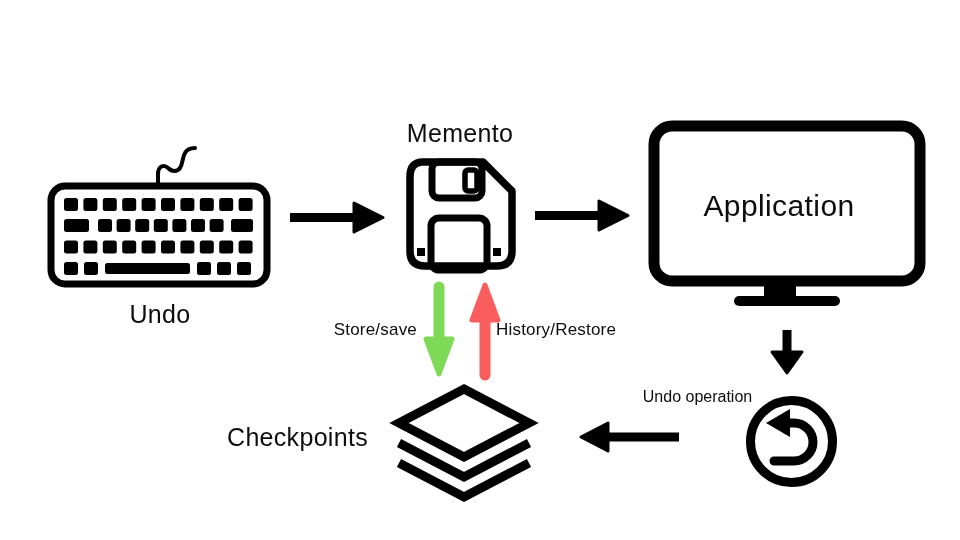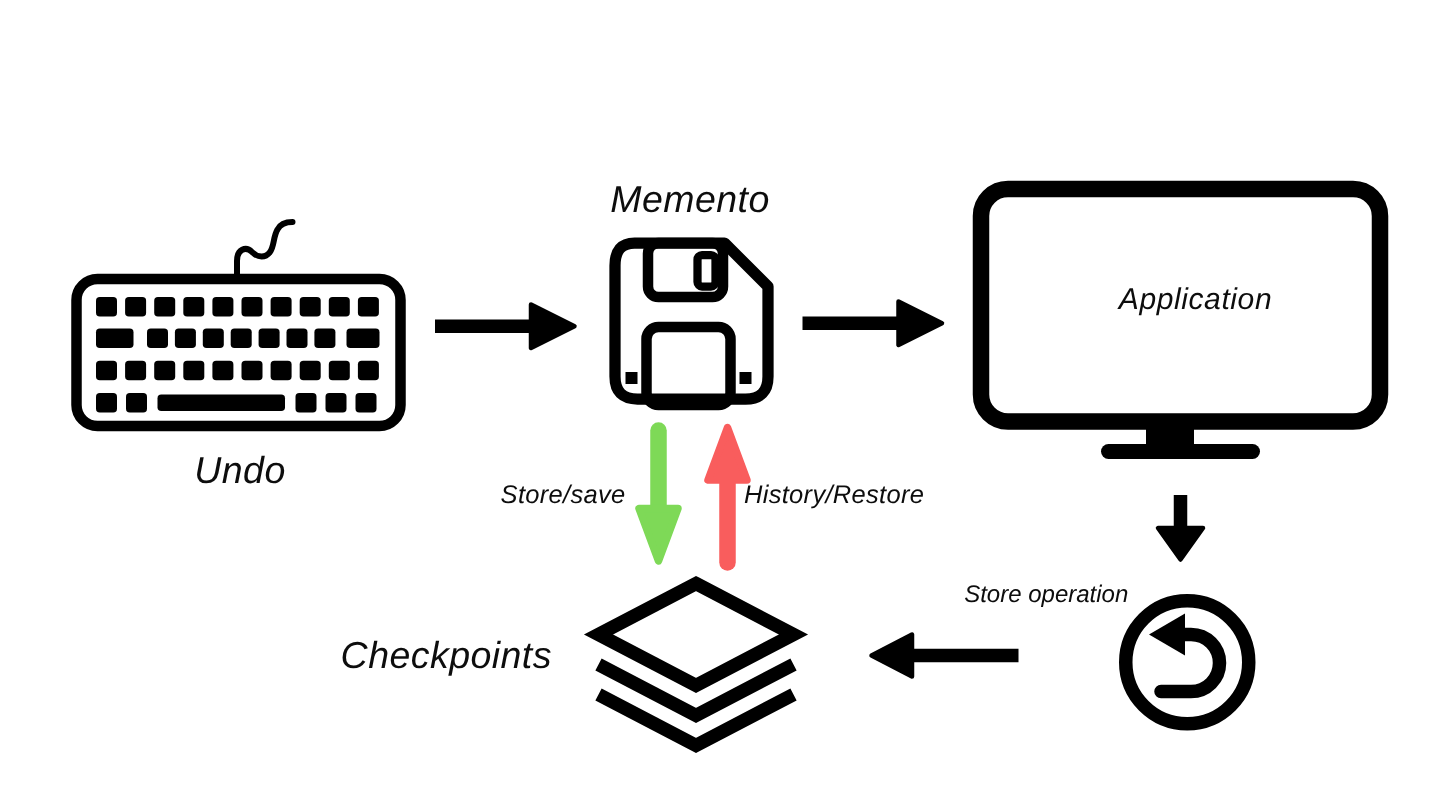--- a/index.html
+++ b/index.html
@@ -1,19 +1,19 @@
 <!DOCTYPE html>
 <html><head>
 <meta charset="utf-8">
 <style>
   html,body{margin:0;padding:0;}
   body{font-family:"Liberation Sans","DejaVu Sans",sans-serif;background:#fff;}
   #canvas{position:relative;width:960px;height:540px;background:#fff;overflow:hidden;}
   .abs{position:absolute;}
-  .label{color:#0d0d0d;font-style:italic;}
+  .label{color:#0d0d0d;}
   .center{text-align:center;}
   .right{text-align:right;}
   .node-label{font-size:25px;letter-spacing:.3px;}
   .edge-label{font-size:17px;letter-spacing:.2px;}
   svg{display:block;overflow:visible;}
   .ink-stroke{stroke:#000;fill:none;}
   .ink-fill{fill:#000;}
 </style>
 </head>
 <body>
@@ -84,21 +84,21 @@
     <rect x="2" y="11" width="68" height="9" class="ink-fill"></rect>
     <polygon points="66,1 95,15.5 66,30" class="ink-fill" stroke="#000" stroke-width="3" stroke-linejoin="round"></polygon>
   </svg>
 
   <svg class="abs" style="left:648px;top:120px" width="278" height="188" viewBox="0 0 278 188">
     <rect x="6" y="6" width="266" height="155" rx="18" class="ink-stroke" stroke-width="11"></rect>
     <rect x="116" y="162" width="32" height="16" class="ink-fill"></rect>
     <rect x="86" y="176" width="106" height="10" rx="5" class="ink-fill"></rect>
   </svg>
 
-  <div class="abs label center" style="left:712px;top:189px;width:170px;font-size:20px;letter-spacing:.4px">Application</div>
+  <div class="abs label center" style="left:694px;top:189px;width:170px;font-size:30px;letter-spacing:.4px">Application</div>
 
   <svg class="abs" style="left:423px;top:282px" width="32" height="96" viewBox="0 0 32 96">
     <line x1="16" y1="5" x2="16" y2="61" stroke-width="11" stroke-linecap="round" fill="none" stroke="#7ED957"></line>
     <polygon points="3,57 29,57 16,92" stroke-width="5" stroke-linejoin="round" fill="#7ED957" stroke="#7ED957"></polygon>
   </svg>
 
   <svg class="abs" style="left:469px;top:280px" width="32" height="100" viewBox="0 0 32 100">
     <line x1="16" y1="38" x2="16" y2="95" stroke-width="11" stroke-linecap="round" fill="none" stroke="#F95D5D"></line>
     <polygon points="3,40 29,40 16,5" stroke-width="5" stroke-linejoin="round" fill="#F95D5D" stroke="#F95D5D"></polygon>
   </svg>
@@ -122,21 +122,21 @@
     <polygon points="1,24 31,24 16,45" class="ink-fill" stroke="#000" stroke-width="3" stroke-linejoin="round"></polygon>
   </svg>
 
   <svg class="abs" style="left:744px;top:394px" width="95" height="95" viewBox="0 0 95 95">
     <circle cx="47.5" cy="47.5" r="41" class="ink-stroke" stroke-width="9"></circle>
     <path d="M 30 67 L 50 67 A 19 19 0 0 0 50 29 L 44 29" class="ink-stroke" stroke-width="9" stroke-linecap="round"></path>
     <polygon points="46,15 46,43 22,29" class="ink-fill"></polygon>
   </svg>
 
   <div class="abs label center" style="left:620px;top:385px;width:155px;font-size:16px;line-height:23px">
-    <div>Store operation</div>
+    <div>Undo operation</div>
   </div>
 
   <svg class="abs" style="left:578px;top:421px" width="102" height="32" viewBox="0 0 102 32">
     <rect x="28" y="11.5" width="73" height="9" class="ink-fill"></rect>
     <polygon points="3,16 30,2 30,30" class="ink-fill" stroke="#000" stroke-width="3" stroke-linejoin="round"></polygon>
   </svg>
 
 </div>
 
 </body></html>

